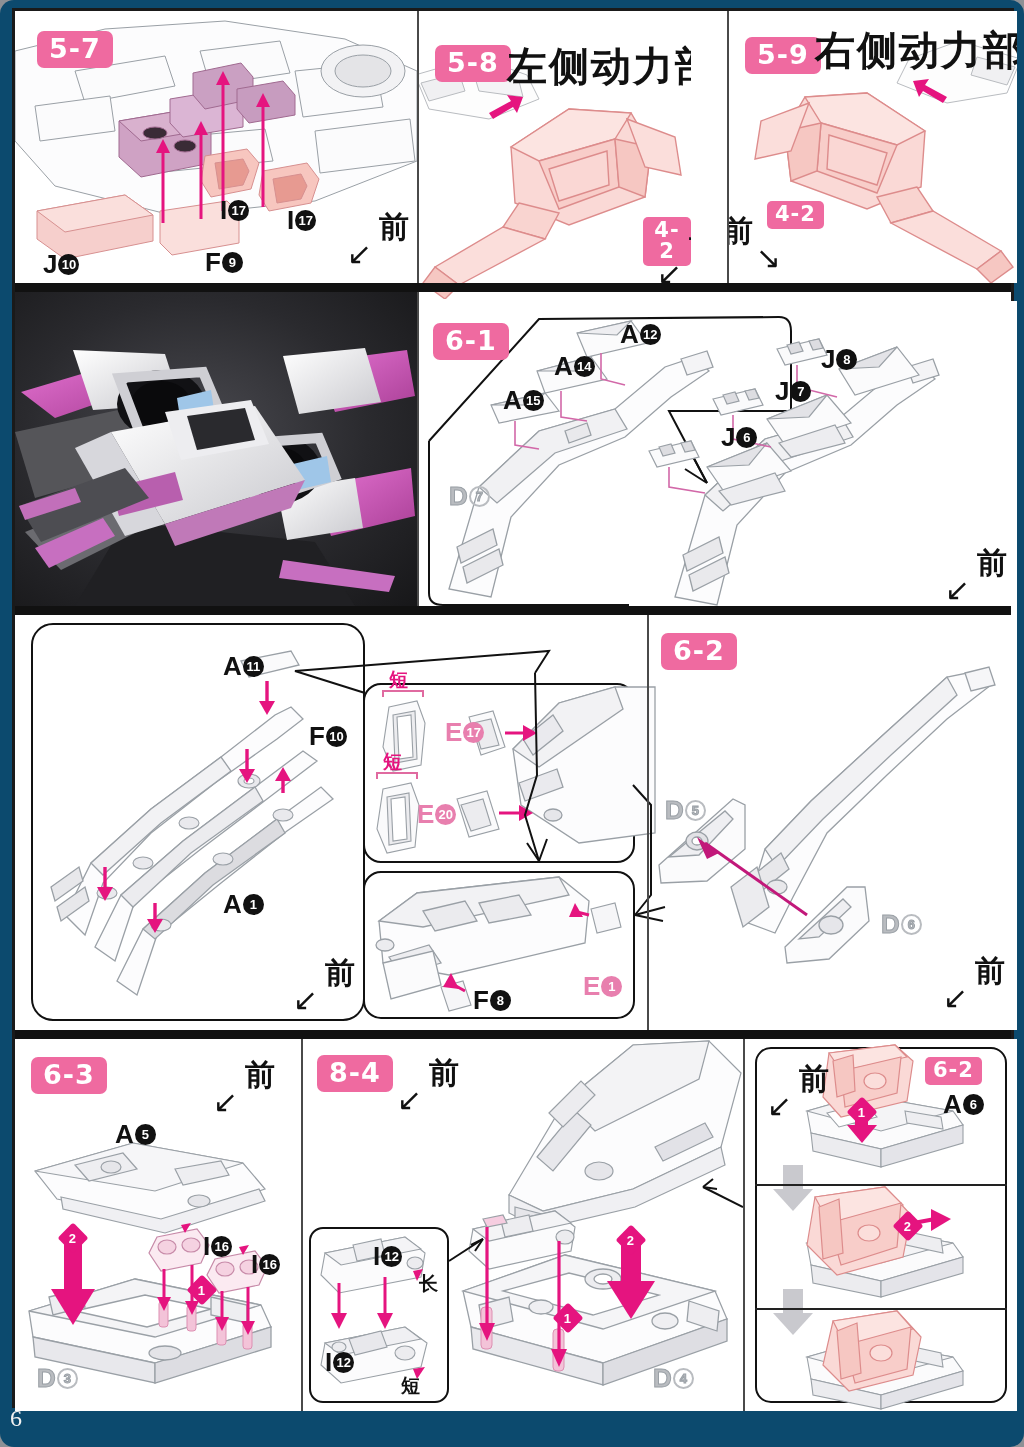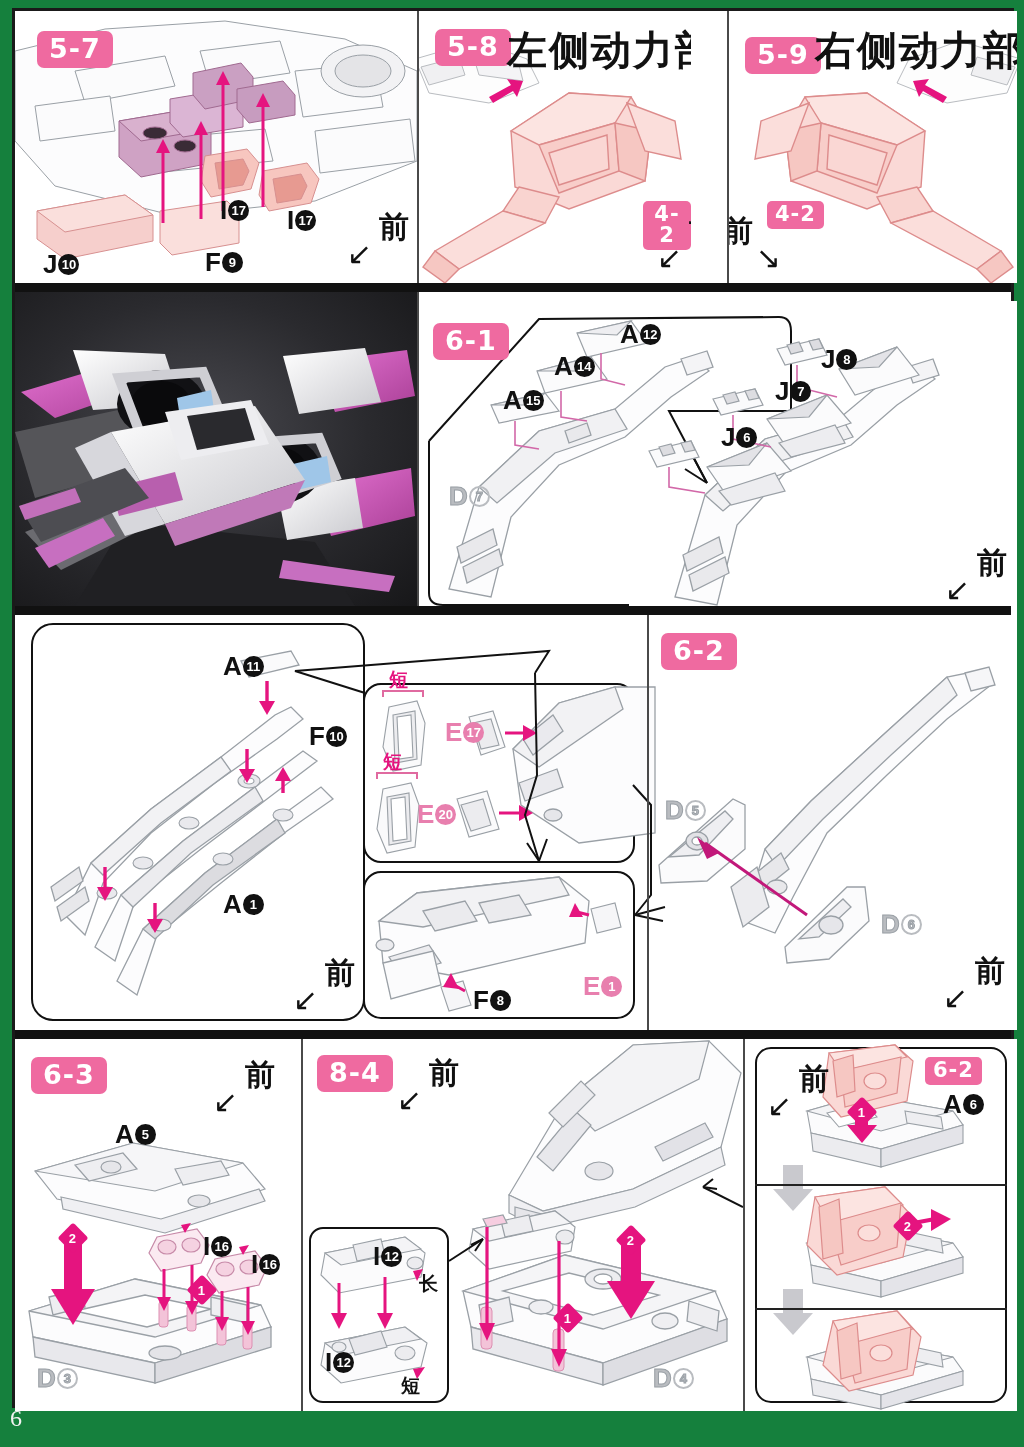--- a/index.html
+++ b/index.html
@@ -5,21 +5,22 @@
   * { box-sizing: border-box; margin: 0; padding: 0; }
   html, body {
     width: 1024px; height: 1447px;
     background: #8d9095;
     font-family: "Liberation Sans", "DejaVu Sans", sans-serif;
     overflow: hidden;
   }
   #page {
     position: relative;
     width: 1024px; height: 1447px;
-    background: #15803d;
+    background: #0c4a6e;
+    border-radius: 14px;
   }
   
   .sheet {
     position: absolute;
     left: 12px; top: 8px;
     width: 1002px; height: 1400px;
     background: #ffffff;
     border: 3px solid #1a1a1a;
   }
   .page-num {
@@ -212,21 +213,21 @@
           <span class="num">17</span>
       </div>
       <div class="front" style="left:330px;top:196px;">
         <span class="ch">前</span>
         <span class="arw">↙</span>
       </div>
     </div>
 
     <div class="vrule" style="left:402px;top:0;height:272px;"></div>
 
-    <div class="panel" style="left:404px;top:0;width:272px;height:272px;">
+    <div class="panel" style="left:404px;top:16px;width:272px;height:272px;">
       <svg width="308" height="272">
         <g stroke="#b9bcc0" stroke-width="1" fill="#fdfdfd">
           <path d="M-4 48 L58 30 L108 48 L120 72 L70 92 L10 82 Z"></path>
           <path d="M2 56 L40 46 L46 64 L10 74 Z" fill="#f0f0f2"></path>
           <path d="M54 44 L100 54 L104 70 L60 64 Z" fill="#f4f4f6"></path>
         </g>
         <g stroke="#dd8c8c" stroke-width="1.4" fill="#fad9d6">
           <path d="M92 120 L150 82 L212 86 L232 120 L226 170 L150 198 L96 176 Z"></path>
           <path d="M92 120 L150 82 L212 86 L196 112 L120 134 Z" fill="#fce4e1"></path>
           <path d="M120 134 L196 112 L200 160 L140 182 Z" fill="#f8cdc9"></path>

